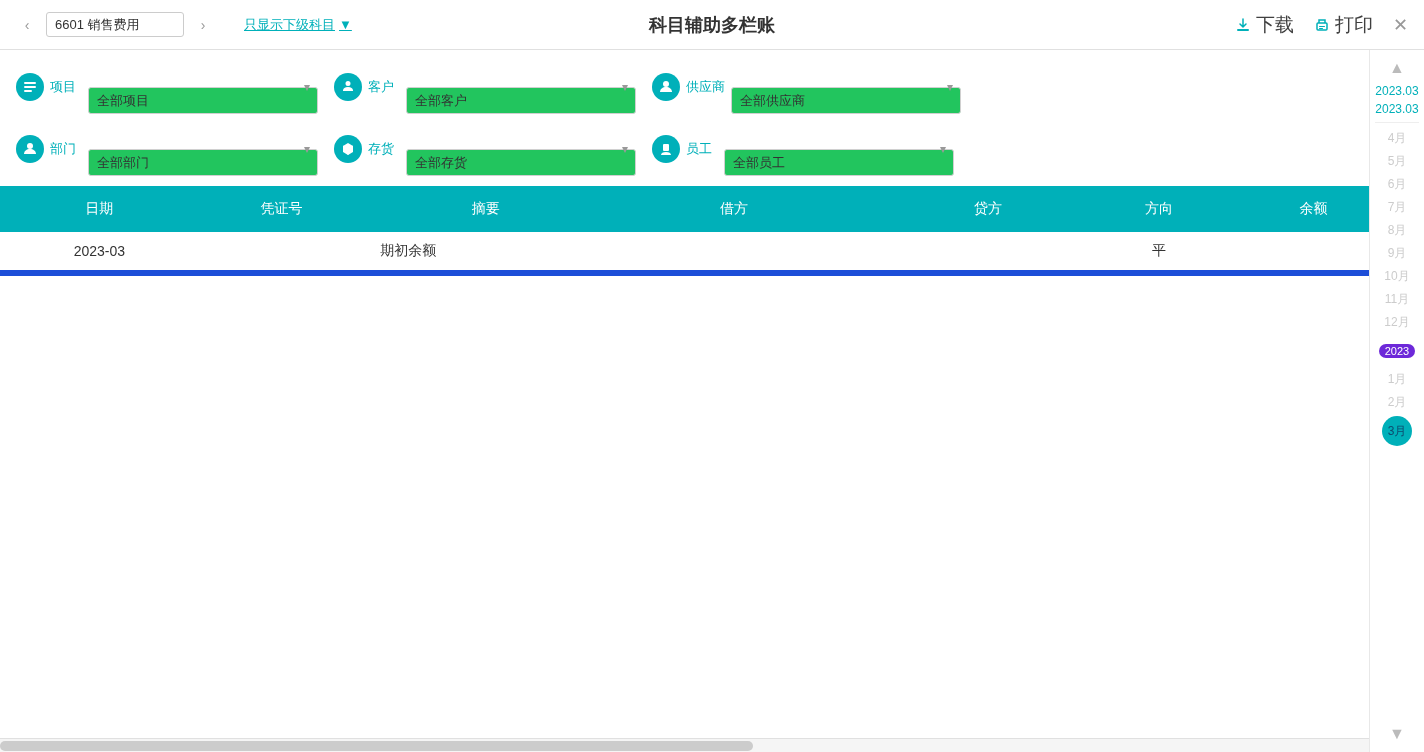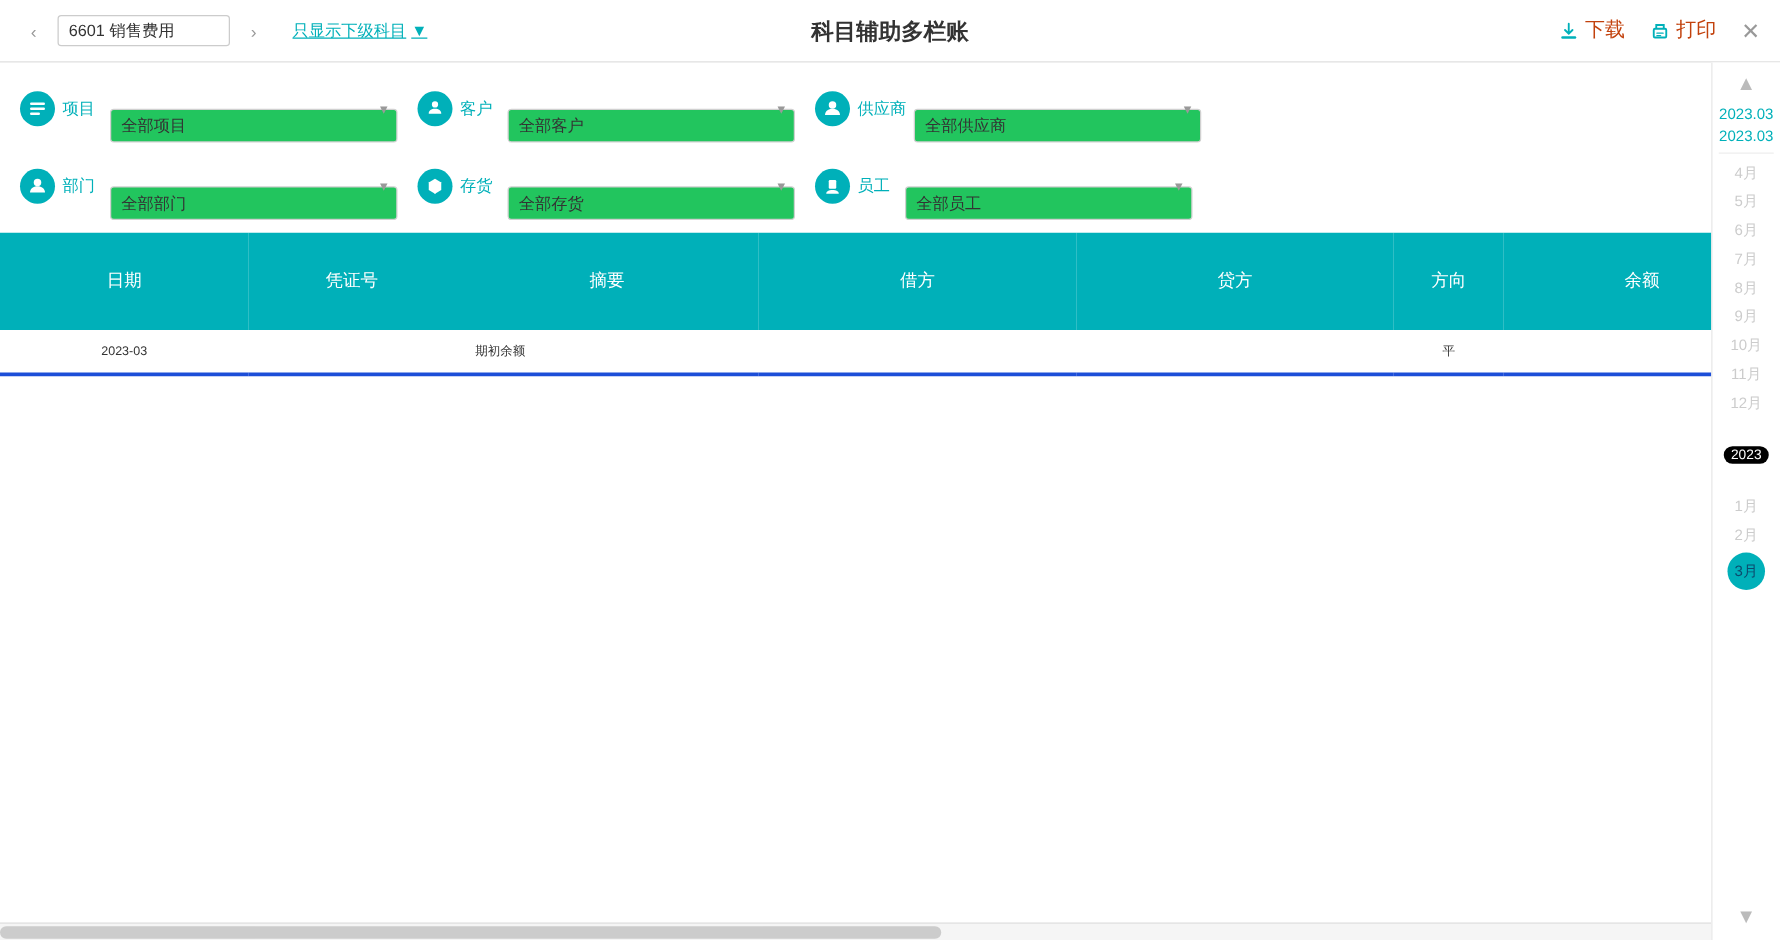--- a/index.html
+++ b/index.html
@@ -61,21 +61,21 @@
     }
 
     .show-sub-label {
       color: #00b0b9;
       text-decoration: underline;
       cursor: pointer;
       font-size: 13px;
       display: flex;
       align-items: center;
       gap: 4px;
-      margin-left: 12px;
+      margin-left: 22px;
     }
 
     .title-center {
       position: absolute;
       left: 50%;
       transform: translateX(-50%);
       font-size: 18px;
       font-weight: bold;
       color: #333;
     }
@@ -84,23 +84,23 @@
       margin-left: auto;
       display: flex;
       align-items: center;
       gap: 20px;
     }
 
     .action-btn {
       display: flex;
       align-items: center;
       gap: 5px;
-      color: #c2410c;
-      cursor: pointer;
-      font-size: 16px;
+      color: #404040;
+      cursor: pointer;
+      font-size: 19px;
       border: none;
       background: none;
     }
 
     .close-btn {
       font-size: 18px;
       color: #999;
       cursor: pointer;
       border: none;
       background: none;
@@ -187,32 +187,32 @@
       width: 100%;
       border-collapse: collapse;
     }
 
     .data-table thead tr {
       background: #00b0b9;
     }
 
     .data-table thead th {
       color: #fff;
-      padding: 30px 10px;
+      padding: 14px 10px;
       text-align: center;
       font-weight: normal;
       font-size: 14px;
       border: none;
     }
 
     .data-table tbody tr td {
       padding: 10px;
-      border-bottom: 3px solid #1d4ed8;
+      border-bottom: 6px solid #1d4ed8;
       color: #333;
-      font-size: 10px;
+      font-size: 14px;
       text-align: center;
     }
 
     .data-table tbody tr:first-child td {
       background: #fff;
     }
 
     
     .right-panel {
       position: absolute;
@@ -234,26 +234,26 @@
       height: 28px;
       display: flex;
       align-items: center;
       justify-content: center;
       cursor: pointer;
       color: #bbb;
       font-size: 16px;
     }
 
     .year-badge {
-      background: #000000;
+      background: #6d28d9;
       color: #fff;
       border-radius: 10px;
       padding: 1px 6px;
       font-size: 11px;
-      margin: 20px auto;
+      margin: 7px auto;
       display: inline-block;
     }
 
     .period-active {
       background: #00b0b9;
       color: #0c4a6e;
       border-radius: 50%;
       width: 30px;
       height: 30px;
       display: flex;

